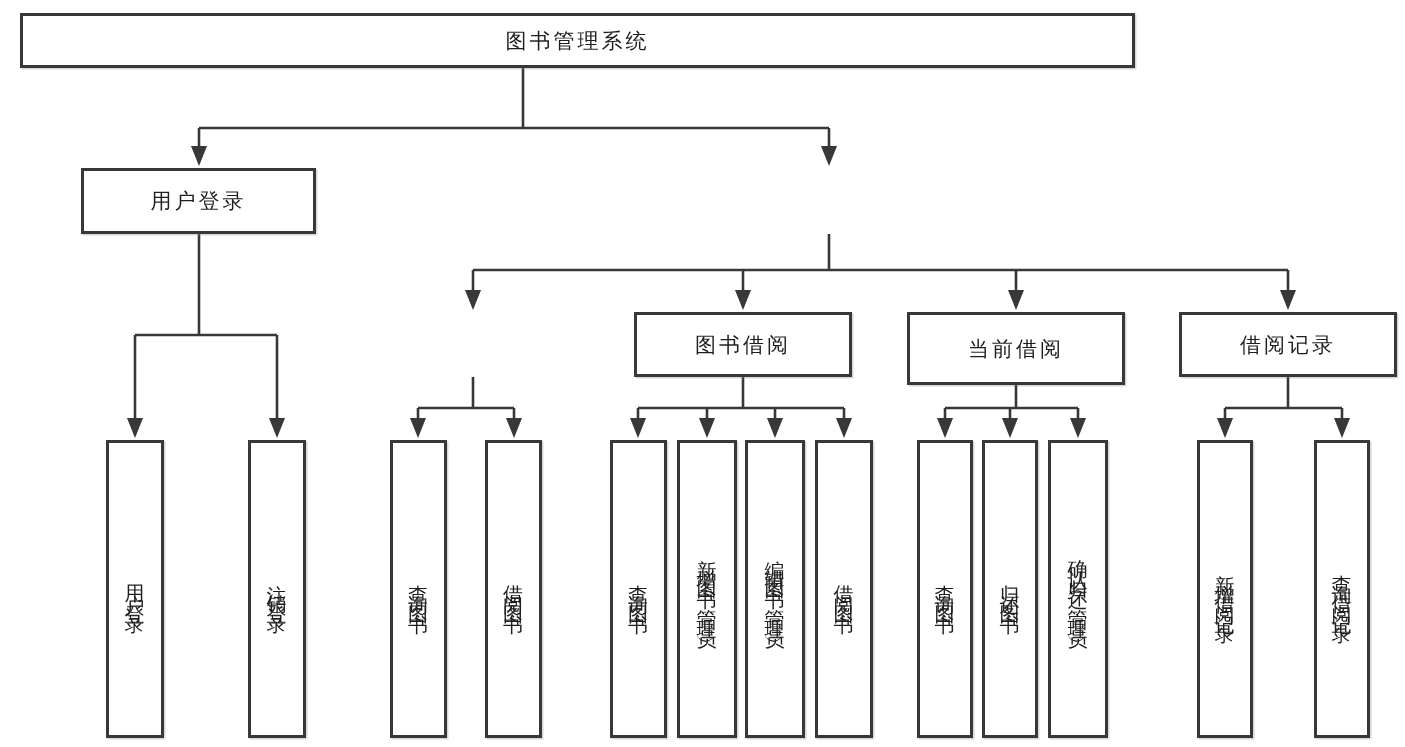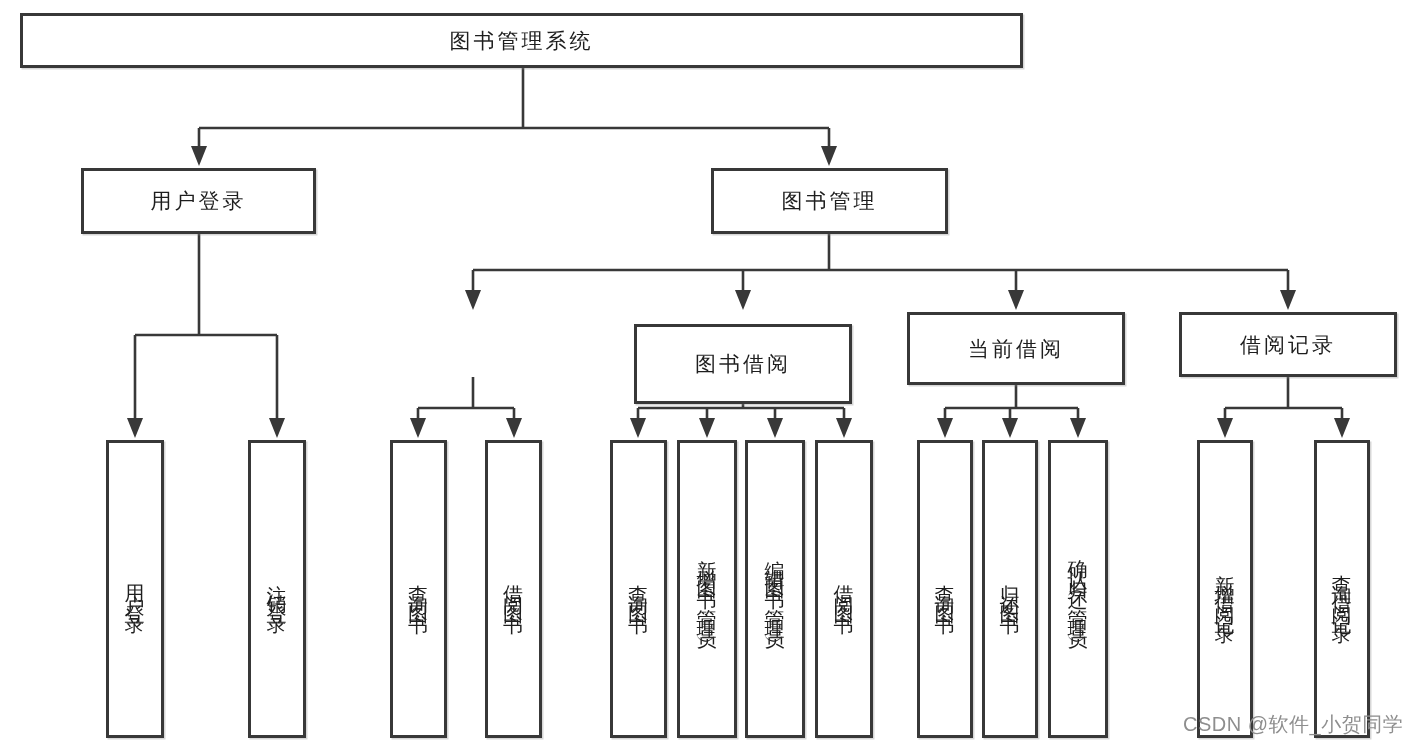--- a/index.html
+++ b/index.html
@@ -70,32 +70,29 @@
       <polygon points="767,418 783,418 775,438"></polygon>
       <polygon points="836,418 852,418 844,438"></polygon>
       <polygon points="937,418 953,418 945,438"></polygon>
       <polygon points="1002,418 1018,418 1010,438"></polygon>
       <polygon points="1070,418 1086,418 1078,438"></polygon>
       <polygon points="1217,418 1233,418 1225,438"></polygon>
       <polygon points="1334,418 1350,418 1342,438"></polygon>
     </g>
   </svg>
 
-  <div class="node h-node" style="left:20px;top:13px;width:1003px;height:55px">
+  <div class="node h-node" style="left:20px;top:13px;width:1115px;height:55px">
     <span>图书管理系统</span>
   </div>
 
   <div class="node h-node" style="left:81px;top:168px;width:235px;height:66px">
     <span>用户登录</span>
   </div>
-  <div class="node h-node" style="left:711px;top:168px;width:237px;height:66px">
-    <span>图书管理</span>
-  </div>
 
-  <div class="node h-node" style="left:634px;top:324px;width:218px;height:80px">
+  <div class="node h-node" style="left:634px;top:312px;width:218px;height:65px">
     <span>图书借阅</span>
   </div>
   <div class="node h-node" style="left:907px;top:312px;width:218px;height:73px">
     <span>当前借阅</span>
   </div>
   <div class="node h-node" style="left:1179px;top:312px;width:218px;height:65px">
     <span>借阅记录</span>
   </div>
 
   <div class="node v-node" style="left:106px;top:440px;width:58px;height:298px">
@@ -135,15 +132,14 @@
     <span class="vtext">确认归还（管理员）</span>
   </div>
 
   <div class="node v-node" style="left:1197px;top:440px;width:56px;height:298px">
     <span class="vtext">新增借阅记录</span>
   </div>
   <div class="node v-node" style="left:1314px;top:440px;width:56px;height:298px">
     <span class="vtext">查询借阅记录</span>
   </div>
 
-  <div class="watermark">CSDN @软件_小贺同学</div>
 
 </div>
 
 </body></html>

